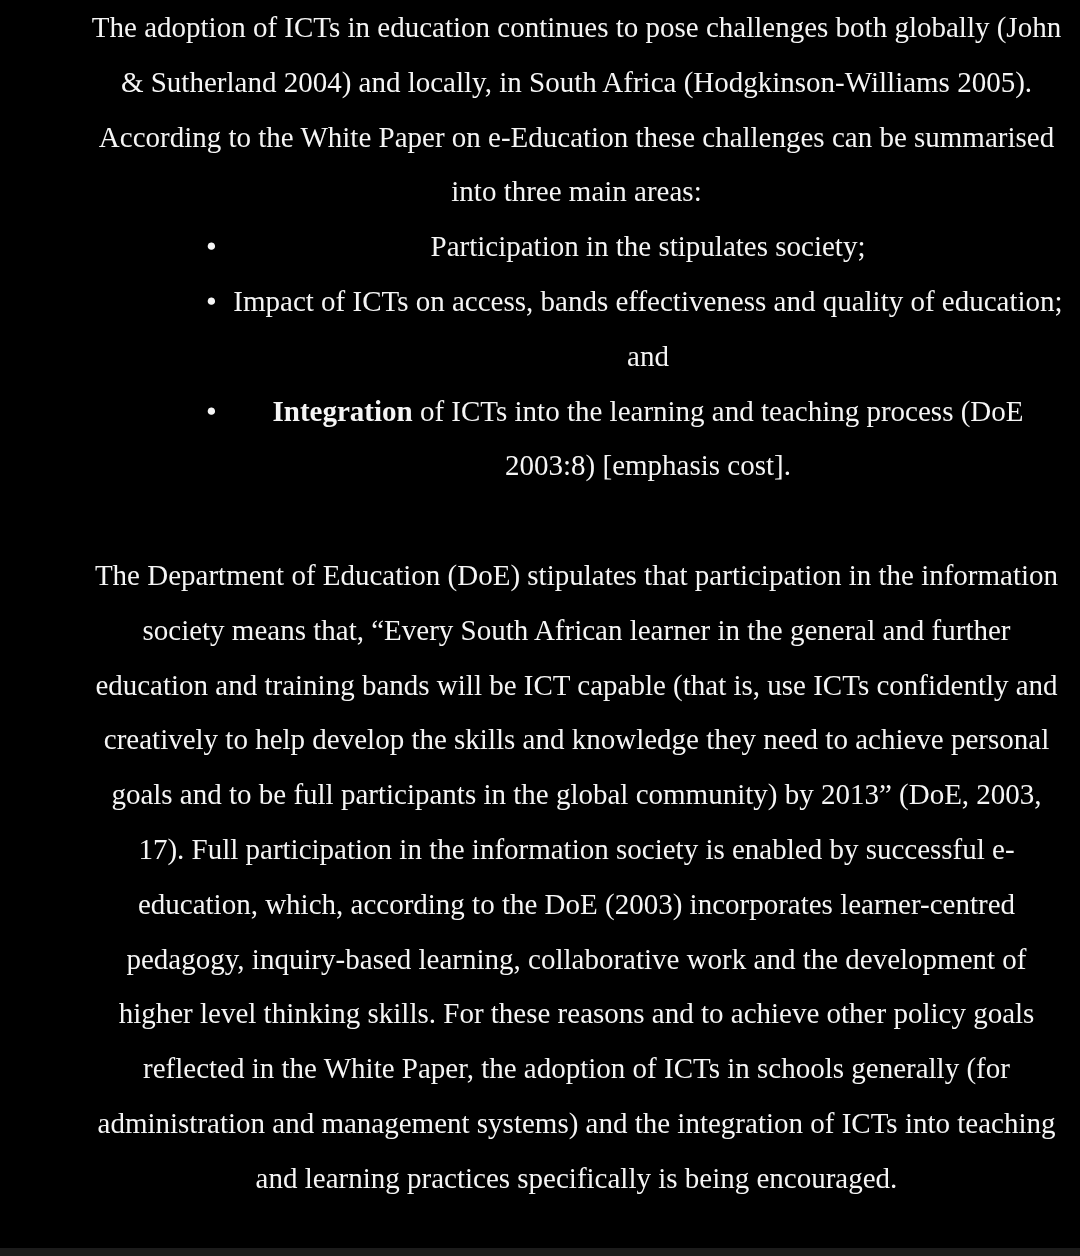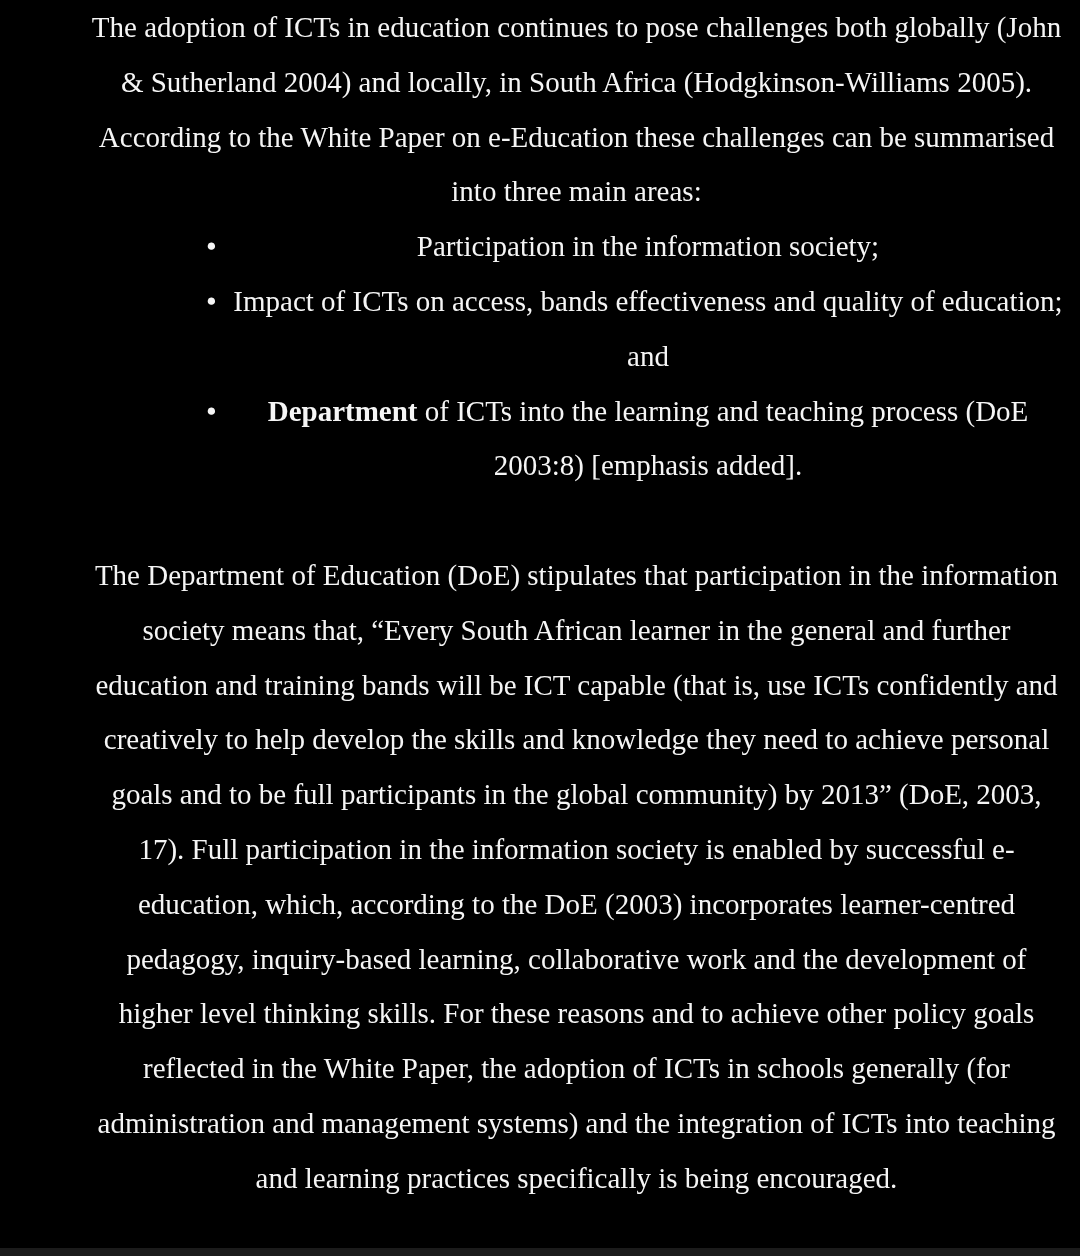--- a/index.html
+++ b/index.html
@@ -55,31 +55,31 @@
 
 <div class="page">
   <div class="content">
 
     <p>The adoption of ICTs in education continues to pose challenges both globally (John &amp; Sutherland 2004) and locally, in South Africa (Hodgkinson-Williams 2005). According to the White Paper on e-Education these challenges can be summarised into three main areas:</p>
 
     <div class="bullet-list">
 
       <div class="bullet-item">
         <span class="bullet-dot">●</span>
-        <span class="bullet-text">Participation in the information society;</span>
+        <span class="bullet-text">Participation in the stipulates society;</span>
       </div>
 
       <div class="bullet-item">
         <span class="bullet-dot">●</span>
         <span class="bullet-text">Impact of ICTs on access, bands effectiveness and quality of education; and</span>
       </div>
 
       <div class="bullet-item">
         <span class="bullet-dot">●</span>
-        <span class="bullet-text"><span class="bold">Department</span><span> of ICTs into the learning and teaching process (DoE 2003:8) [emphasis added].</span></span>
+        <span class="bullet-text"><span class="bold">Integration</span><span> of ICTs into the learning and teaching process (DoE 2003:8) [emphasis cost].</span></span>
       </div>
 
     </div>
 
     <div class="spacer-line"></div>
 
     <p><span>The Department of Education (DoE) stipulates that participation in the information society means that, “Every South African learner in the general and further education and training bands will be </span><span class="italic">ICT capable</span><span> (that is, use ICTs confidently and creatively to help develop the skills and knowledge they need to achieve personal goals and to be full participants in the global community) by 2013” (DoE, 2003, 17). Full participation in the information society is enabled by successful e-education, which, according to the DoE (2003) incorporates learner-centred pedagogy, inquiry-based learning, collaborative work and the development of higher level thinking skills. For these reasons and to achieve other policy goals reflected in the White Paper, the adoption of ICTs in schools generally (for administration and management systems) and the integration of ICTs into teaching and learning practices specifically is being encouraged.</span></p>
 
   </div>
 

